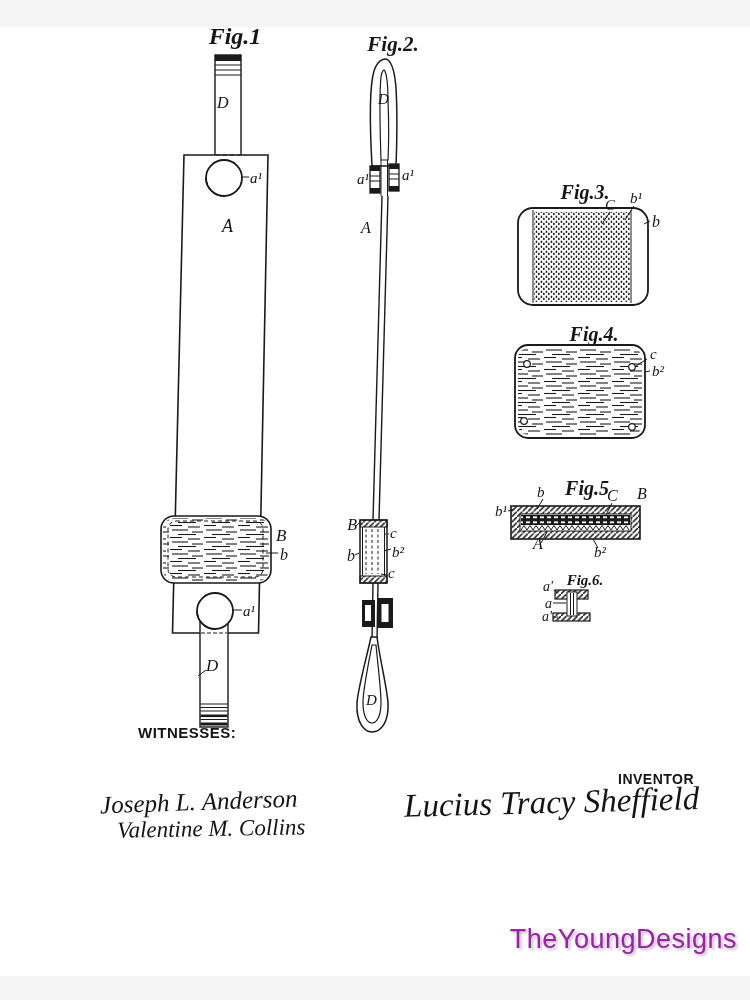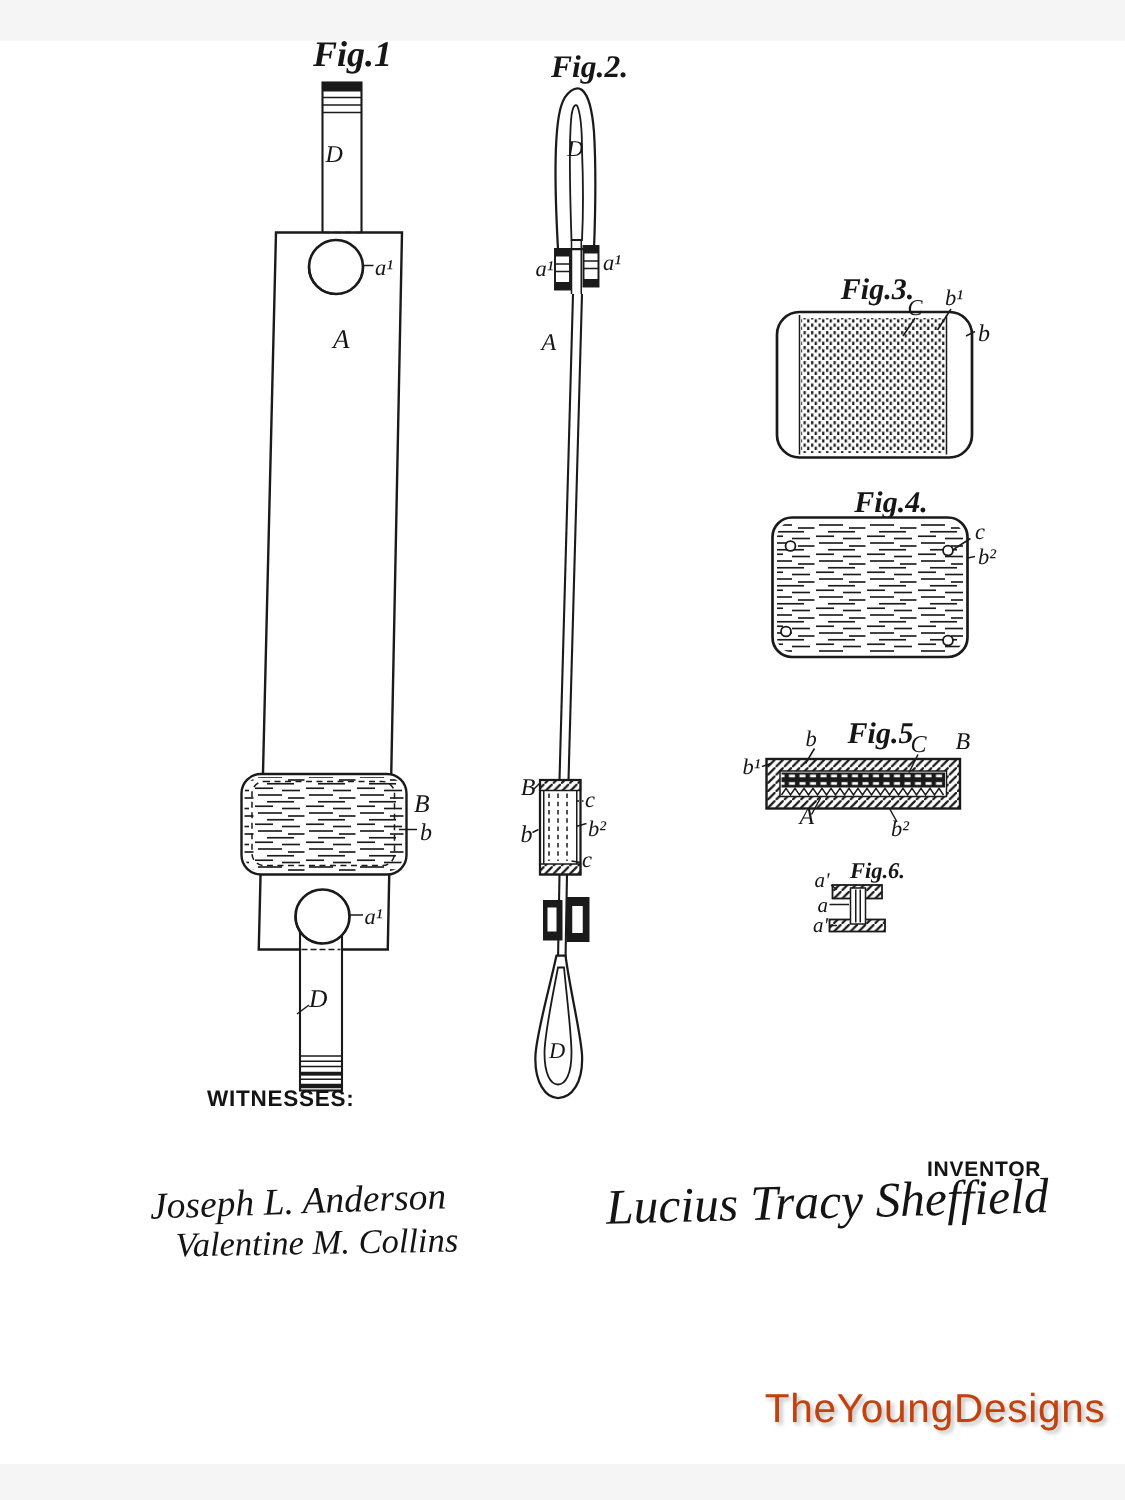--- a/index.html
+++ b/index.html
@@ -16,21 +16,21 @@
   .ttl{font-family:"Liberation Serif","DejaVu Serif",serif;font-style:italic;font-weight:bold;fill:#161616;}
   .sig{position:absolute;color:#141414;white-space:nowrap;}
   .heading{font-family:"Liberation Sans","DejaVu Sans",sans-serif;font-weight:bold;letter-spacing:.5px;}
   .script{font-family:"Liberation Serif","DejaVu Serif",serif;font-style:italic;}
   #witness-heading{left:138px;top:724px;font-size:15px;}
   #witness-1{left:100px;top:788px;font-size:25px;transform:rotate(-2deg);}
   #witness-2{left:117px;top:816px;font-size:23px;transform:rotate(-1deg);}
   #inventor-heading{left:618px;top:771px;font-size:14px;}
   #inventor-sig{left:404px;top:784px;font-size:33px;transform:rotate(-1.5deg);}
   #watermark{right:13px;top:924px;font-family:"Liberation Sans","DejaVu Sans",sans-serif;
-    font-size:27px;color:#c2410c;letter-spacing:.5px;
+    font-size:27px;color:#a21caf;letter-spacing:.5px;
     text-shadow:2px 2px 3px #bdbdbd, 0 0 1px #e9e9e9;}
 </style>
 </head>
 <body>
 
 <div id="stage">
   <div id="band-top" class="band"></div>
   <div id="band-bottom" class="band"></div>
 
   <svg width="750" height="1000" viewBox="0 0 750 1000">

